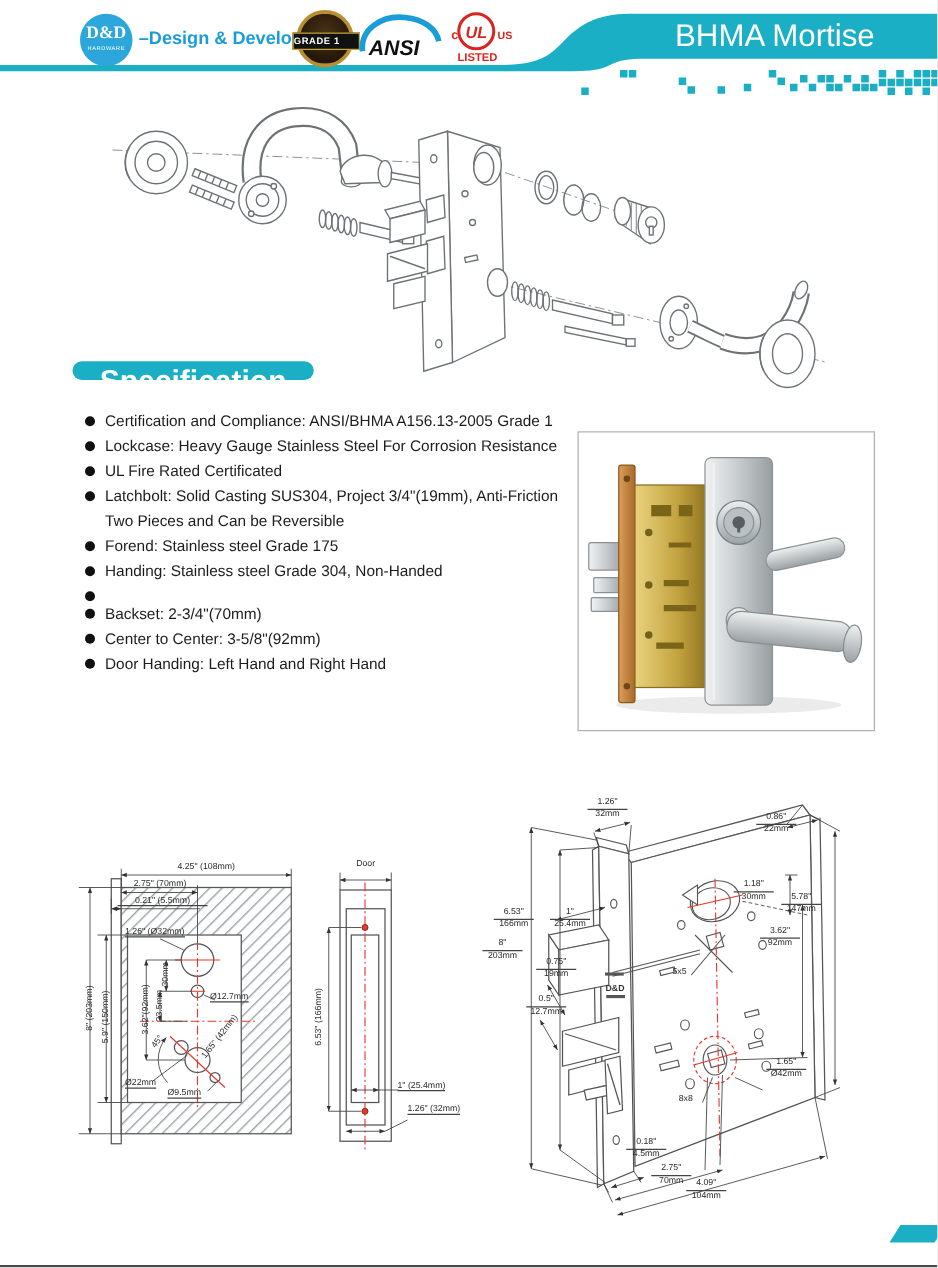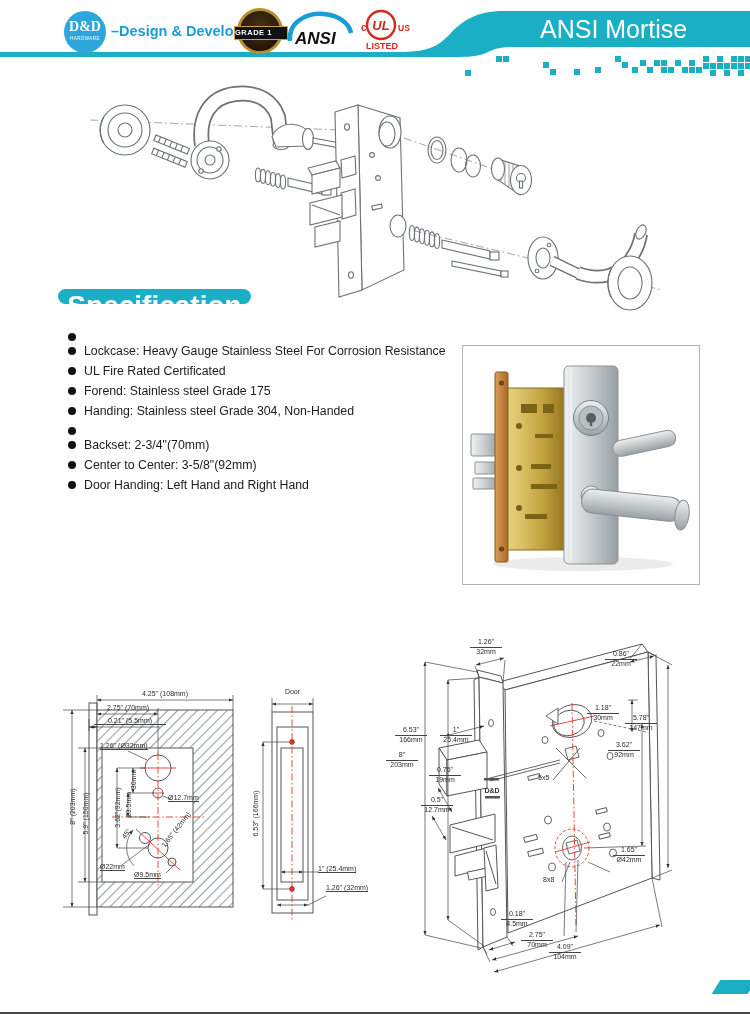--- a/index.html
+++ b/index.html
@@ -21,21 +21,21 @@
                background:radial-gradient(circle at 50% 40%,#4a3418,#241708 70%);border:3px solid #b98e2f;box-sizing:border-box;}
   .grade-badge .band{position:absolute;left:-6px;top:15px;width:52px;height:12px;background:#111;
                      border:1px solid #c9a53d;color:#fff;font-size:7.5px;font-weight:bold;
                      text-align:left;line-height:12px;letter-spacing:.5px;}
   .ansi-badge{position:absolute;left:286px;top:10px;width:70px;height:42px;}
   .ul-badge{position:absolute;left:352px;top:7px;width:64px;height:48px;}
   .band-title{position:absolute;left:540px;top:15px;width:200px;font-size:25px;color:#fff;font-weight:normal;}
   .px{position:absolute;width:6px;height:6px;background:#1AAFC5;}
 
   
-  .pill{position:absolute;background:#1AAFC5;border-radius:17px;color:#fff;font-size:28px;
+  .pill{position:absolute;background:#1AAFC5;border-radius:17px;color:#fff;font-size:24px;
         font-weight:bold;text-align:center;line-height:33px;height:15px;}
   .pill.spec{left:58px;top:289px;width:193px;}
   .pill.prep{left:58px;top:608px;width:228px;}
 
   
   .spec-list{position:absolute;left:68px;top:327px;width:410px;list-style:none;margin:0;padding:0;}
   .spec-list li{display:flex;align-items:flex-start;line-height:20px;font-size:12.3px;color:#1c1c1c;}
   .spec-list .dot{flex:none;width:8px;height:8px;border-radius:50%;background:#101010;margin:6px 8px 0 0;}
   .spec-list .t{white-space:pre-line;}
 
@@ -79,21 +79,21 @@
     </div>
     <div class="ul-badge">
       <svg width="64" height="48" viewBox="0 0 64 48">
         <circle cx="29" cy="18" r="14" fill="none" stroke="#d8261f" stroke-width="2.4"></circle>
         <text x="29" y="23" text-anchor="middle" font-size="13" font-weight="bold" font-style="italic" fill="#d8261f">UL</text>
         <text x="9" y="24" font-size="10" font-weight="bold" fill="#d8261f">c</text>
         <text x="46" y="24" font-size="8.5" font-weight="bold" fill="#d8261f">US</text>
         <text x="30" y="42" text-anchor="middle" font-size="9" font-weight="bold" fill="#d8261f">LISTED</text>
       </svg>
     </div>
-    <div class="band-title">ANSI Mortise Metal</div>
+    <div class="band-title">BHMA Mortise Lock</div>
   <div class="px" style="left: 465px; top: 70px;"></div>
       <div class="px" style="left: 496px; top: 56px;"></div>
       <div class="px" style="left: 503px; top: 56px;"></div>
       <div class="px" style="left: 543px; top: 62px;"></div>
       <div class="px" style="left: 550px; top: 69px;"></div>
       <div class="px" style="left: 574px; top: 69px;"></div>
       <div class="px" style="left: 595px; top: 67px;"></div>
       <div class="px" style="left: 615px; top: 56px;"></div>
       <div class="px" style="left: 622px; top: 62px;"></div>
       <div class="px" style="left: 632px; top: 67px;"></div>
@@ -245,28 +245,34 @@
       <ellipse cx="570" cy="208" rx="22" ry="27"></ellipse>
         <ellipse cx="570" cy="208" rx="12" ry="16"></ellipse>
       <path d="M551,194 A22,27 0 0 0 551,222" fill="none"></path>
     </g>
   </svg>
 
   <div class="pill spec">Specification</div>
   <ul class="spec-list">
     <li>
         <span class="dot"></span>
+        <span class="t">Certification and Compliance: ANSI/BHMA A156.13-2005 Grade 1</span>
       </li>
     <li>
         <span class="dot"></span>
         <span class="t">Lockcase: Heavy Gauge Stainless Steel For Corrosion Resistance</span>
       </li>
     <li>
         <span class="dot"></span>
         <span class="t">UL Fire Rated Certificated</span>
+      </li>
+    <li>
+        <span class="dot"></span>
+        <span class="t">Latchbolt: Solid Casting SUS304, Project 3/4"(19mm),  Anti-Friction
+Two Pieces and Can be Reversible</span>
       </li>
     <li>
         <span class="dot"></span>
         <span class="t">Forend: Stainless steel Grade 175</span>
       </li>
     <li>
         <span class="dot"></span>
         <span class="t">Handing: Stainless steel Grade 304, Non-Handed</span>
       </li>
     <li>

